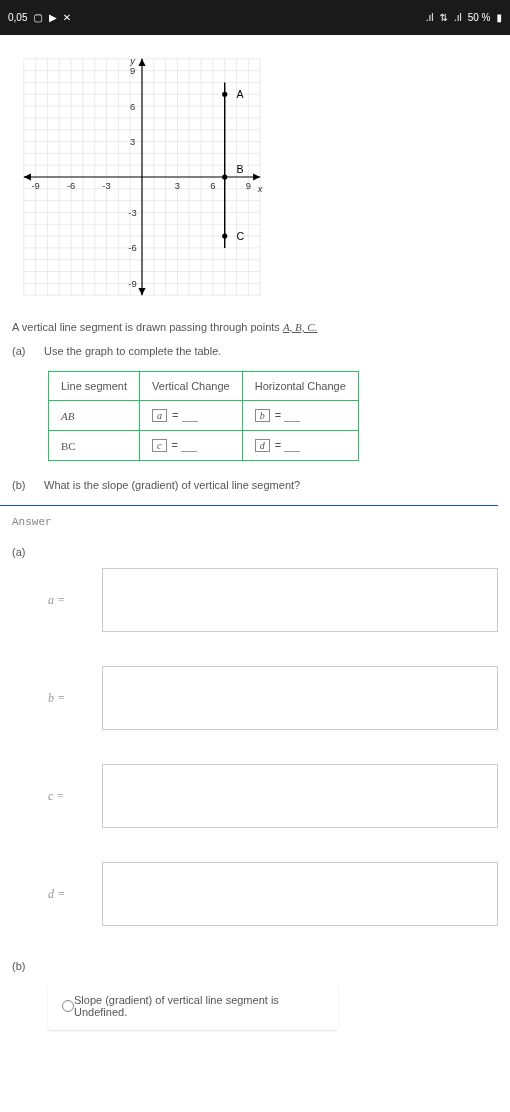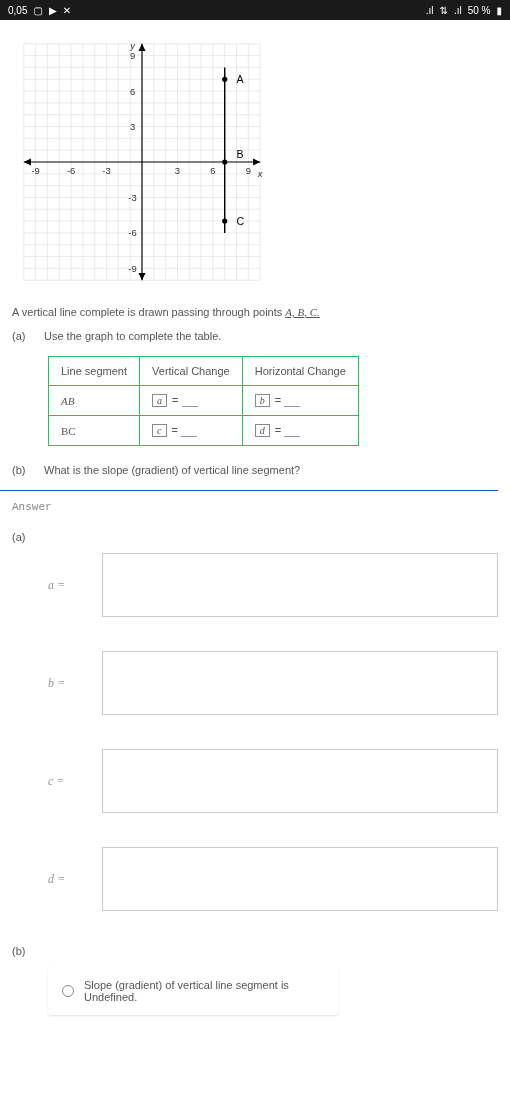--- a/index.html
+++ b/index.html
@@ -1,35 +1,35 @@
 <!DOCTYPE html>
 <html><head>
   <meta charset="utf-8">
   <style>
     * { box-sizing: border-box; margin: 0; padding: 0; }
     body { font-family: Arial, Helvetica, sans-serif; font-size: 12px; color: #333; width: 510px; background: #fff; }
-    .status-bar { background: #1a1a1a; color: #fff; height: 20px; display: flex; align-items: center; padding: 0 8px; justify-content: space-between; font-size: 10px; }
+    .status-bar { background: #1a1a1a; color: #fff; height: 35px; display: flex; align-items: center; padding: 0 8px; justify-content: space-between; font-size: 10px; }
     .status-left, .status-right { display: flex; align-items: center; gap: 6px; }
     .content { padding: 12px; }
     .graph-box { width: 260px; height: 260px; position: relative; margin-bottom: 14px; }
     .graph-box svg { width: 100%; height: 100%; }
     .intro { font-size: 11px; color: #555; margin-bottom: 12px; }
     .intro .mathit { font-style: italic; font-family: Georgia, serif; text-decoration: underline; }
     .part-row { display: flex; gap: 14px; font-size: 11px; color: #555; margin-bottom: 14px; }
     .part-label { min-width: 18px; }
     table.data { border-collapse: collapse; margin: 0 0 18px 36px; font-size: 11px; }
     table.data th, table.data td { border: 1px solid #22c55e; padding: 8px 12px; text-align: left; color: #555; font-weight: normal; }
     .box-var { display: inline-block; border: 1px solid #888; padding: 0 4px; font-style: italic; font-family: Georgia, serif; margin-right: 2px; font-size: 10px; }
     .blank-line { display: inline-block; border-bottom: 1px solid #999; width: 16px; height: 8px; vertical-align: bottom; }
     .answer-h { color: #888; font-size: 11px; margin: 8px 0 18px 0; border-top: 1px solid #1d4ed8; padding-top: 10px; margin-left: -12px; padding-left: 12px; font-family: Liberation Mono, monospace; }
     .ans-part { font-size: 11px; color: #555; margin-bottom: 10px; }
     .input-row { display: flex; align-items: center; gap: 24px; margin-bottom: 34px; padding-left: 36px; }
     .input-label { font-style: italic; font-family: Georgia, serif; color: #999; font-size: 12px; min-width: 30px; }
     .big-input { flex: 1; height: 64px; border: 1px solid #ccc; background: #fff; }
-    .radio-card { margin: 0 0 12px 36px; background: #fff; border-radius: 3px; box-shadow: 0 1px 2px rgba(0,0,0,0.12); padding: 12px 14px; display: flex; align-items: center; gap: 10px; font-size: 11px; color: #555; max-width: 290px; }
+    .radio-card { margin: 0 0 12px 36px; background: #fff; border-radius: 3px; box-shadow: 0 1px 2px rgba(0,0,0,0.12); padding: 12px 14px; display: flex; align-items: center; font-size: 11px; color: #555; max-width: 290px; }
     .radio-dot { width: 12px; height: 12px; border: 1.5px solid #888; border-radius: 50%; flex-shrink: 0; }
     .mathn { font-family: Georgia, serif; }
   </style>
 </head>
 <body>
 
 <div class="status-bar">
   <div class="status-left">
     <span>0,05</span>
     <span>▢</span>
@@ -117,21 +117,21 @@
       <circle cx="7" cy="-7" r="0.22" fill="#000"></circle>
         <text x="8" y="-6.7" font-size="0.9" fill="#000">A</text>
       <circle cx="7" cy="0" r="0.22" fill="#000"></circle>
         <text x="8" y="-0.3" font-size="0.9" fill="#000">B</text>
       <circle cx="7" cy="5" r="0.22" fill="#000"></circle>
         <text x="8" y="5.3" font-size="0.9" fill="#000">C</text>
     </svg>
   </div>
 
   <p class="intro">
-    <span>A vertical line complete is drawn passing through points </span><span class="mathit">A, B, C.</span>
+    <span>A vertical line segment is drawn passing through points </span><span class="mathit">A, B, C.</span>
   </p>
 
   <div class="part-row">
     <span class="part-label">(a)</span>
     <span>Use the graph to complete the table.</span>
   </div>
 
   <table class="data">
     <tbody>
         <tr>

